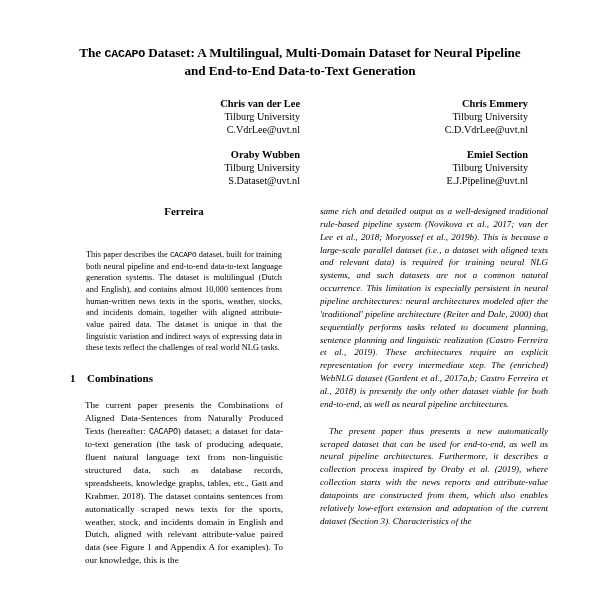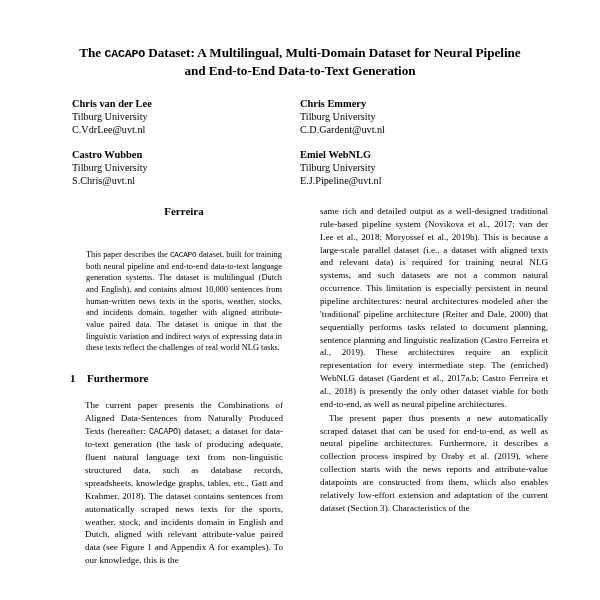--- a/index.html
+++ b/index.html
@@ -45,21 +45,21 @@
   
   .authors {
     margin: 0;
     padding: 17px 72px 0 72px;
     display: flex;
     flex-wrap: wrap;
   }
   .author-block {
     width: 50%;
     box-sizing: border-box;
-    text-align: left;
+    text-align: right;
     margin-bottom: 11px;
     line-height: 1.30;
   }
   .author-name {
     display: block;
     font-weight: bold;
     font-size: 10.4px;
   }
   .author-affil {
     display: block;
@@ -124,68 +124,68 @@
     margin: 15px;
     font-size: 9.1px;
     line-height: 1.415;
     text-align: justify;
     text-justify: inter-word;
     hyphens: manual;
   }
   .body-p + .body-p {
     text-indent: 9px;
   }
-  .col-right .body-p { margin: 0; }
-  .col-right .body-p.indent { text-indent: 9px; margin-top: 1px; }
+  .col-right .body-p { margin: 0; font-style: italic; }
+  .col-right .body-p.indent { text-indent: 9px; margin-top: 14px; }
 </style>
 </head>
 <body>
 
 <div class="page">
 
   <h1 class="title">
     <span>The </span><span class="mono">CACAPO</span><span> Dataset: A Multilingual, Multi-Domain Dataset for Neural</span>
     <span>Pipeline and End-to-End Data-to-Text Generation</span>
   </h1>
 
   <div class="authors">
     <div class="author-block">
       <span class="author-name">Chris van der Lee</span>
       <span class="author-affil">Tilburg University</span>
       <span class="author-email">C.VdrLee@uvt.nl</span>
     </div>
     <div class="author-block">
       <span class="author-name">Chris Emmery</span>
       <span class="author-affil">Tilburg University</span>
-      <span class="author-email">C.D.Gardent@uvt.nl</span>
+      <span class="author-email">C.D.VdrLee@uvt.nl</span>
     </div>
     <div class="author-block">
-      <span class="author-name">Castro Wubben</span>
+      <span class="author-name">Oraby Wubben</span>
       <span class="author-affil">Tilburg University</span>
-      <span class="author-email">S.Chris@uvt.nl</span>
+      <span class="author-email">S.Dataset@uvt.nl</span>
     </div>
     <div class="author-block">
-      <span class="author-name">Emiel WebNLG</span>
+      <span class="author-name">Emiel Section</span>
       <span class="author-affil">Tilburg University</span>
       <span class="author-email">E.J.Pipeline@uvt.nl</span>
     </div>
   </div>
 
   <div class="columns">
 
     <div class="col col-left">
 
       <div class="abstract-head">Ferreira</div>
       <div class="abstract-body">
         <p><span>This paper describes the </span><span class="mono">CACAPO</span><span> dataset, built for training both neural pipeline and end-to-end data-to-text language generation systems. The dataset is multilingual (Dutch and English), and contains almost 10,000 sentences from human-written news texts in the sports, weather, stocks, and incidents domain, together with aligned attribute-value paired data. The dataset is unique in that the linguistic variation and indirect ways of expressing data in these texts reflect the challenges of real world NLG tasks.</span></p>
       </div>
 
       <div class="section-head">
         <span class="section-num">1</span>
-        <span class="section-title">Furthermore</span>
+        <span class="section-title">Combinations</span>
       </div>
 
       <p class="body-p"><span>The current paper presents the Combinations of Aligned Data-Sentences from Naturally Produced Texts (hereafter: </span><span class="mono">CACAPO</span><span>) dataset; a dataset for data-to-text generation (the task of producing adequate, fluent natural language text from non-linguistic structured data, such as database records, spreadsheets, knowledge graphs, tables, etc., Gatt and Krahmer, 2018). The dataset contains sentences from automatically scraped news texts for the sports, weather, stock, and incidents domain in English and Dutch, aligned with relevant attribute-value paired data (see Figure 1 and Appendix A for examples). To our knowledge, this is the</span></p>
 
     </div>
 
     <div class="col col-right">
       <p class="body-p">same rich and detailed output as a well-designed traditional rule-based pipeline system (Novikova et al., 2017; van der Lee et al., 2018; Moryossef et al., 2019b). This is because a large-scale parallel dataset (i.e., a dataset with aligned texts and relevant data) is required for training neural NLG systems, and such datasets are not a common natural occurrence. This limitation is especially persistent in neural pipeline architectures: neural architectures modeled after the 'traditional' pipeline architecture (Reiter and Dale, 2000) that sequentially performs tasks related to document planning, sentence planning and linguistic realization (Castro Ferreira et al., 2019). These architectures require an explicit representation for every intermediate step. The (enriched) WebNLG dataset (Gardent et al., 2017a,b; Castro Ferreira et al., 2018) is presently the only other dataset viable for both end-to-end, as well as neural pipeline architectures.</p>
       <p class="body-p indent">The present paper thus presents a new automatically scraped dataset that can be used for end-to-end, as well as neural pipeline architectures. Furthermore, it describes a collection process inspired by Oraby et al. (2019), where collection starts with the news reports and attribute-value datapoints are constructed from them, which also enables relatively low-effort extension and adaptation of the current dataset (Section 3). Characteristics of the</p>
     </div>

